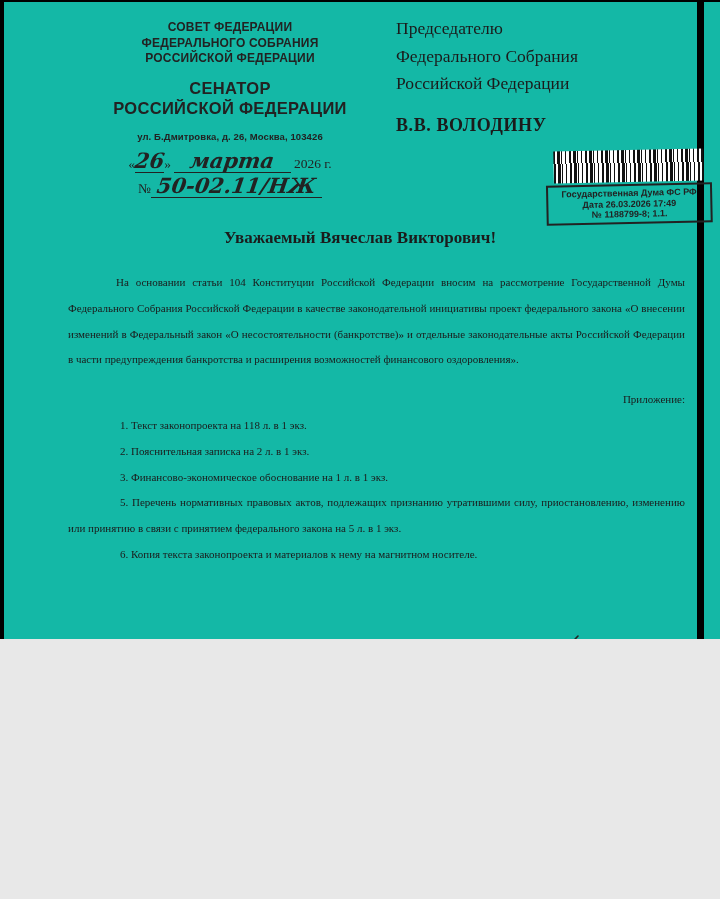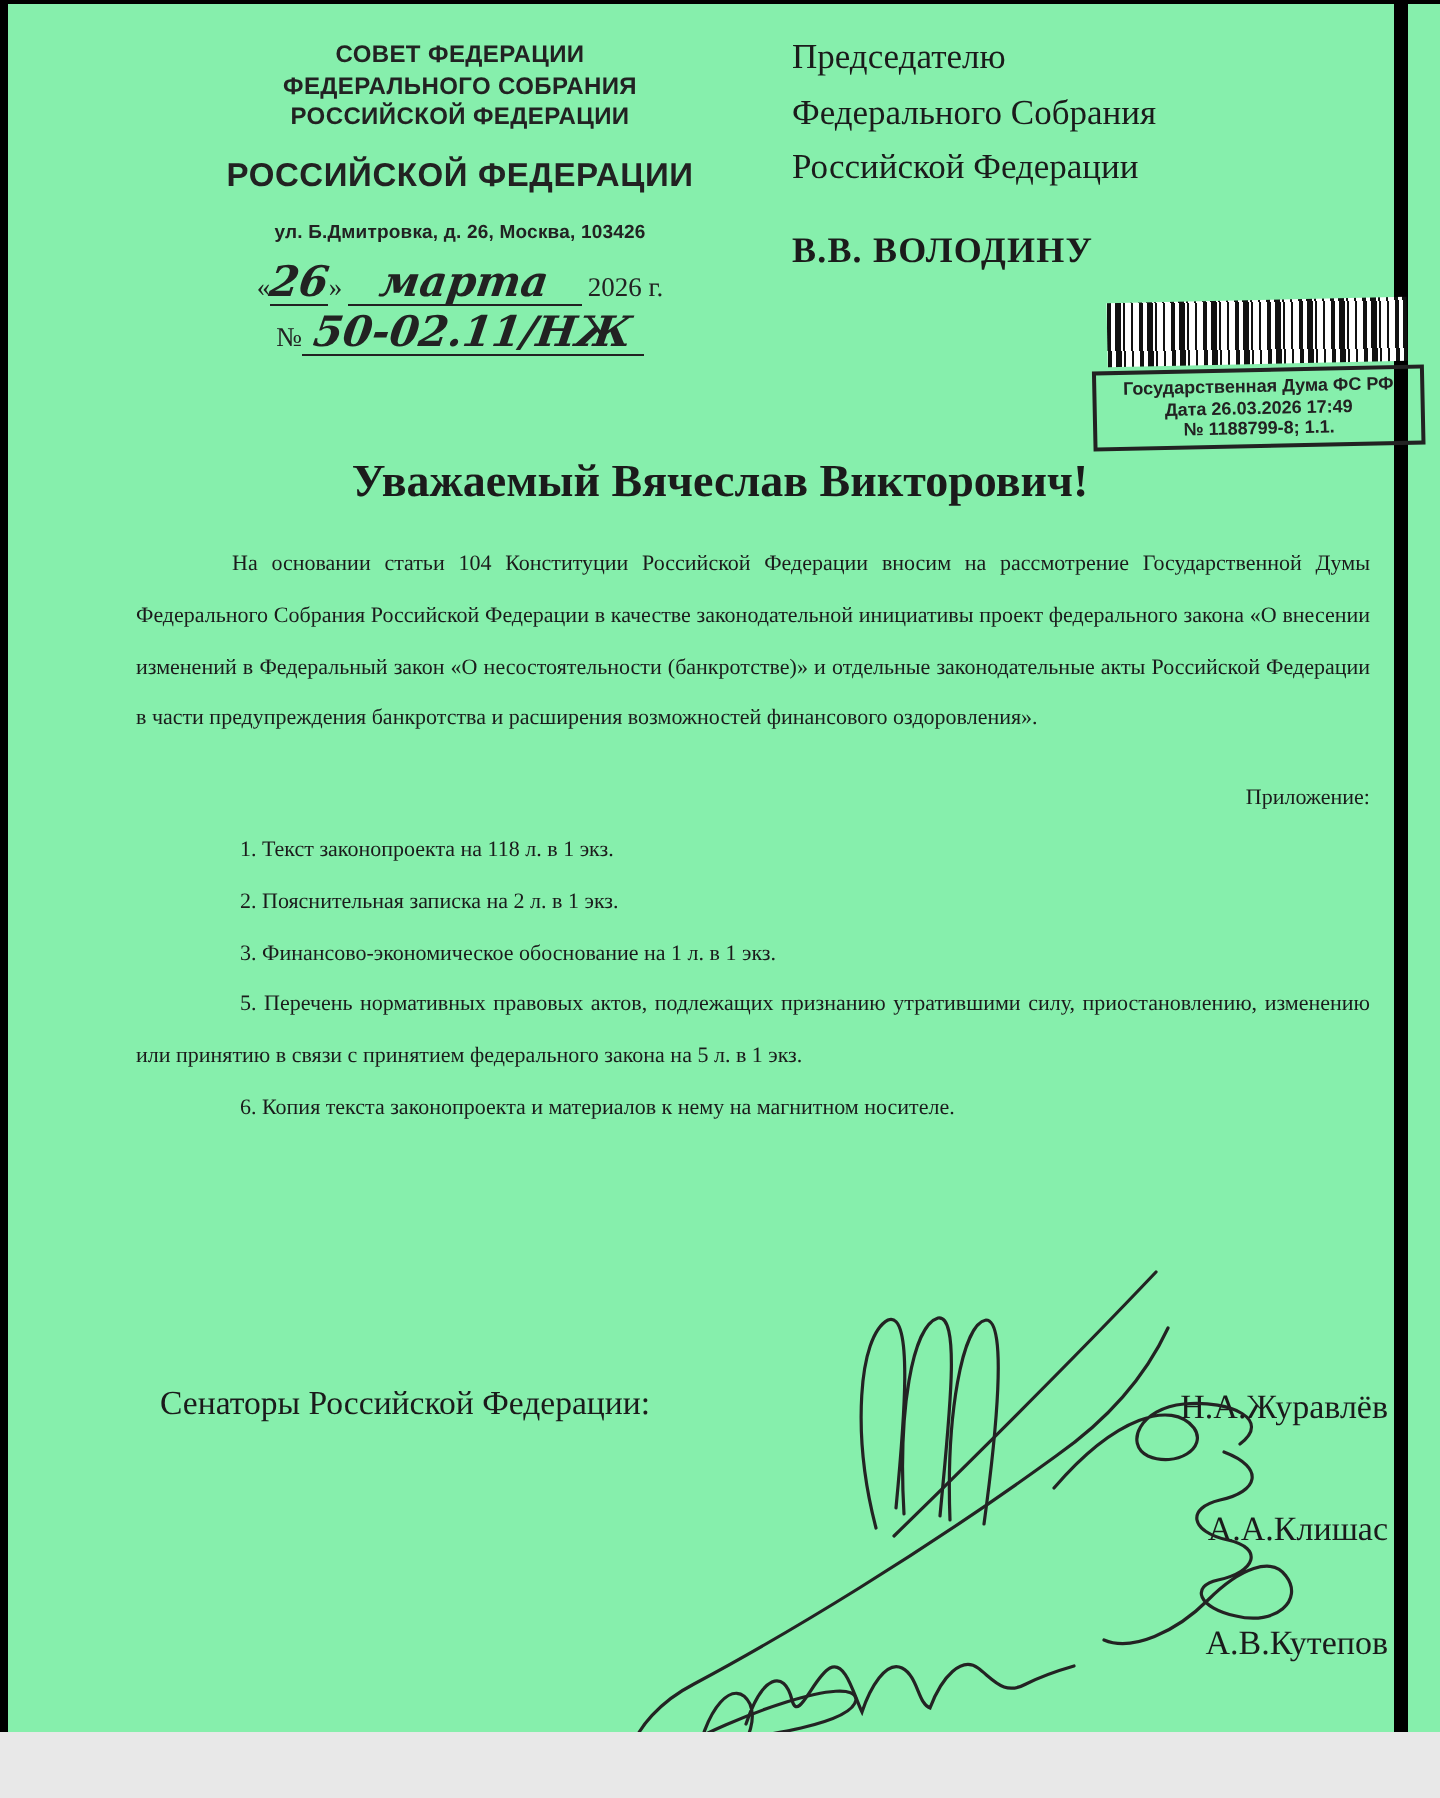--- a/index.html
+++ b/index.html
@@ -1,16 +1,16 @@
 <!DOCTYPE html>
 <html><head>
 <meta charset="utf-8">
 <style>
   html,body{margin:0;padding:0;background:#e8e8e8;}
-  .page{position:relative;width:720px;height:866px;margin:0 auto;background:#86efac;
+  .page{position:relative;width:720px;height:639px;margin:0 auto;background:#14b8a6;
         font-family:"Liberation Serif",serif;color:#1b1b1b;overflow:hidden;}
 
   
   .edge{position:absolute;background:#000;}
   .edge-top{left:0;top:0;width:720px;height:2px;}
   .edge-left{left:0;top:0;width:4px;height:899px;}
   .edge-right{left:697px;top:0;width:7px;height:899px;}
   .edge-bottom{left:0;top:891px;width:720px;height:8px;}
 
   
@@ -33,21 +33,21 @@
   .addressee-name{position:absolute;left:396px;top:115px;font-weight:bold;font-size:18px;letter-spacing:.6px;}
 
   
   .stamp{position:absolute;left:546px;top:150px;width:166px;transform:rotate(-1.2deg);}
   .barcode{height:32px;margin:0 8px;
     background:repeating-linear-gradient(90deg,#111 0 2px,#fff 2px 4px,#111 4px 7px,#fff 7px 8px,#111 8px 9px,#fff 9px 12px,#111 12px 13px,#fff 13px 16px);}
   .stamp-box{margin-top:2px;border:2px solid #222;padding:2px 1px;text-align:center;
     font-family:"Liberation Sans",sans-serif;font-size:9px;line-height:10.5px;font-weight:bold;color:#222;}
 
   
-  .salutation{position:absolute;left:0;top:228px;width:720px;text-align:center;font-weight:bold;font-size:23px;}
+  .salutation{position:absolute;left:0;top:228px;width:720px;text-align:center;font-weight:bold;font-size:17px;}
   .maintext{position:absolute;left:68px;top:270px;width:617px;font-size:11px;line-height:25.8px;text-align:justify;}
   .maintext p{margin:0;}
   .body-par{text-indent:48px;}
   .att-head{text-indent:52px;margin-top:14px !important;text-align:right;}
   .att-item{text-indent:52px;}
 
   
   .signers-label{position:absolute;left:80px;top:692px;font-size:16.8px;}
   .senator-name{position:absolute;right:26px;font-size:17px;text-align:right;}
   .sen-0{top:694px;} .sen-1{top:755px;} .sen-2{top:812px;} .sen-3{top:870px;}
@@ -64,20 +64,21 @@
   <div class="edge edge-right"></div>
   <div class="edge edge-bottom"></div>
 
   <div class="letterhead">
     <div class="lh-org">
       <div>СОВЕТ ФЕДЕРАЦИИ</div>
       <div>ФЕДЕРАЛЬНОГО СОБРАНИЯ</div>
       <div>РОССИЙСКОЙ ФЕДЕРАЦИИ</div>
     </div>
     <div class="lh-title">
+      <div>СЕНАТОР</div>
       <div>РОССИЙСКОЙ ФЕДЕРАЦИИ</div>
     </div>
     <div class="lh-addr">ул. Б.Дмитровка, д. 26, Москва, 103426</div>
 
     <div class="date-line">
       <span>«</span><span class="u"><span class="hand">26</span></span><span>»</span>
       <span class="u" style="padding:0 16px;"><span class="hand">марта</span></span>
       <span>2026 г.</span>
     </div>
     <div class="num-line">

